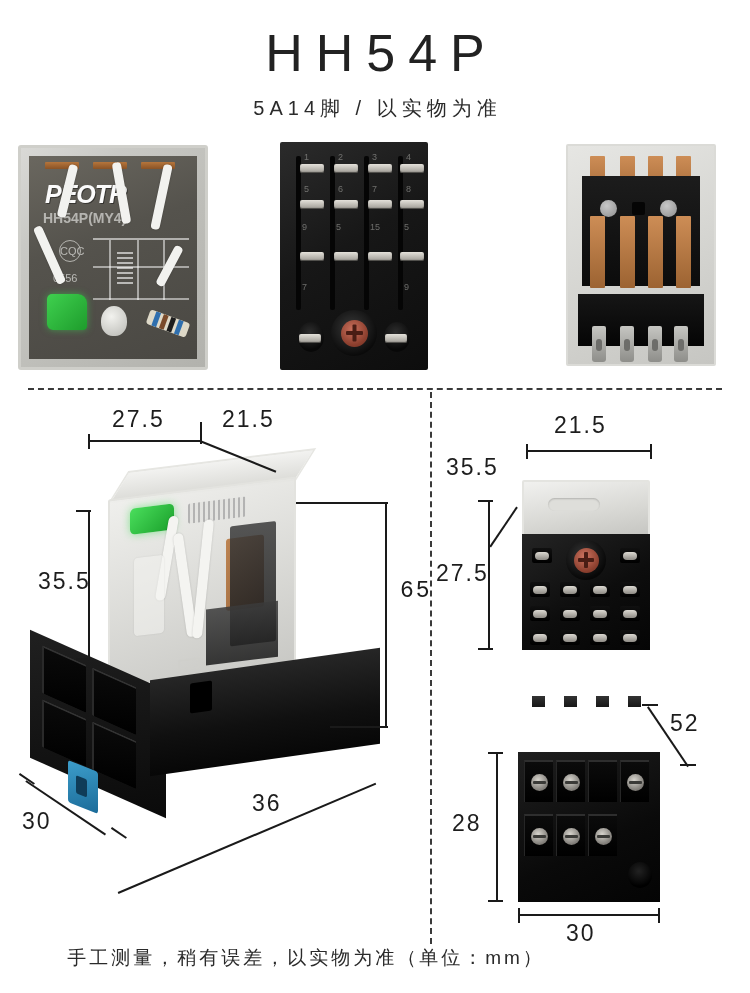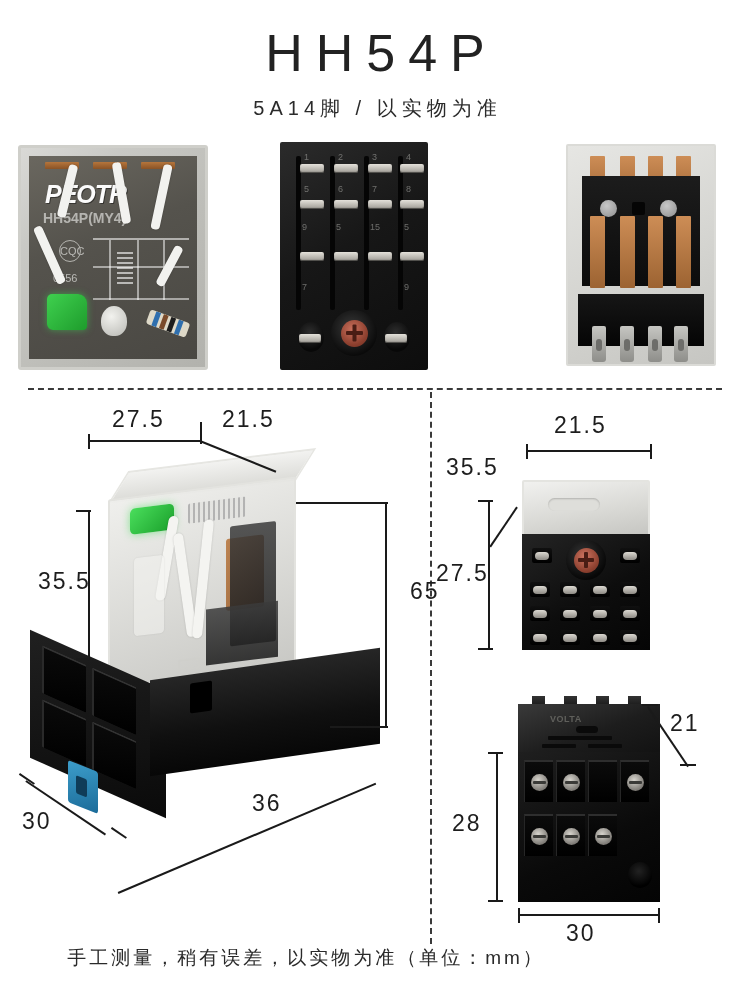--- a/index.html
+++ b/index.html
@@ -536,21 +536,21 @@
   <div class="dim-label" style="left:222px; top:14px;">21.5</div>
 
   <div class="ln v" style="left:88px; top:118px; height:150px;"></div>
   <div class="tick h" style="left:76px; top:118px;"></div>
   <div class="tick h" style="left:76px; top:266px;"></div>
   <div class="dim-label" style="left:38px; top:176px;">35.5</div>
 
   <div class="ln v" style="left:385px; top:110px; height:224px;"></div>
   <div class="ln h" style="left:296px; top:110px; width:92px;"></div>
   <div class="ln h" style="left:330px; top:334px; width:58px;"></div>
-  <div class="dim-label" style="left:410px; top:186px;">65</div>
+  <div class="dim-label" style="left:400px; top:186px;font-family:Liberation Mono, monospace;">65</div>
 
   <div class="diag" style="left:26px; top:388px; width:96px; transform:rotate(34deg);"></div>
   <div class="tick h" style="left:18px; top:386px; width:18px; transform:rotate(34deg);"></div>
   <div class="tick h" style="left:110px; top:440px; width:18px; transform:rotate(34deg);"></div>
   <div class="dim-label" style="left:22px; top:416px;">30</div>
 
   <div class="diag" style="left:118px; top:500px; width:280px; transform:rotate(-23deg);"></div>
   <div class="dim-label" style="left:252px; top:398px;">36</div>
 </div>
 
@@ -595,27 +595,20 @@
   <div class="tick h" style="left:48px; top:256px;"></div>
   <div class="dim-label" style="left:6px; top:168px;">27.5</div>
 </div>
 
 <div class="right-bot">
   <div class="rb-sock">
     <div class="rb-tab" style="left:14px;"></div>
     <div class="rb-tab" style="left:46px;"></div>
     <div class="rb-tab" style="left:78px;"></div>
     <div class="rb-tab" style="left:110px;"></div>
-    <div class="rb-top">
-      <div class="rb-brand">VOLTA</div>
-      <div style="position:absolute;left:58px;top:22px;width:22px;height:7px;background:#0a0a0a;border-radius:4px;"></div>
-      <div class="rb-vent" style="left:30px; top:32px; width:64px;"></div>
-      <div class="rb-vent" style="left:24px; top:40px; width:34px;"></div>
-      <div class="rb-vent" style="left:70px; top:40px; width:34px;"></div>
-    </div>
     <div class="rb-body">
       <div class="rb-cell" style="left:6px;  top:8px;">
         <div class="rb-scr"></div>
       </div>
       <div class="rb-cell" style="left:38px; top:8px;">
         <div class="rb-scr"></div>
       </div>
       <div class="rb-cell" style="left:70px; top:8px;"></div>
       <div class="rb-cell" style="left:102px;top:8px;">
         <div class="rb-scr"></div>
@@ -629,21 +622,21 @@
       <div class="rb-cell" style="left:70px; top:62px;">
         <div class="rb-scr"></div>
       </div>
       <div class="rb-hole"></div>
     </div>
   </div>
 
   <div class="diag" style="left:218px; top:24px; width:72px; transform:rotate(56deg);"></div>
   <div class="tick h" style="left:212px; top:22px; width:16px;"></div>
   <div class="tick h" style="left:250px; top:82px; width:16px;"></div>
-  <div class="dim-label" style="left:240px; top:28px;">21</div>
+  <div class="dim-label" style="left:240px; top:28px;">52</div>
 
   <div class="ln v" style="left:66px; top:70px; height:150px;"></div>
   <div class="tick h" style="left:58px; top:70px;"></div>
   <div class="tick h" style="left:58px; top:218px;"></div>
   <div class="dim-label" style="left:22px; top:128px;">28</div>
 
   <div class="ln h" style="left:88px; top:232px; width:142px;"></div>
   <div class="tick v" style="left:88px;  top:226px;"></div>
   <div class="tick v" style="left:228px; top:226px;"></div>
   <div class="dim-label" style="left:136px; top:238px;">30</div>

